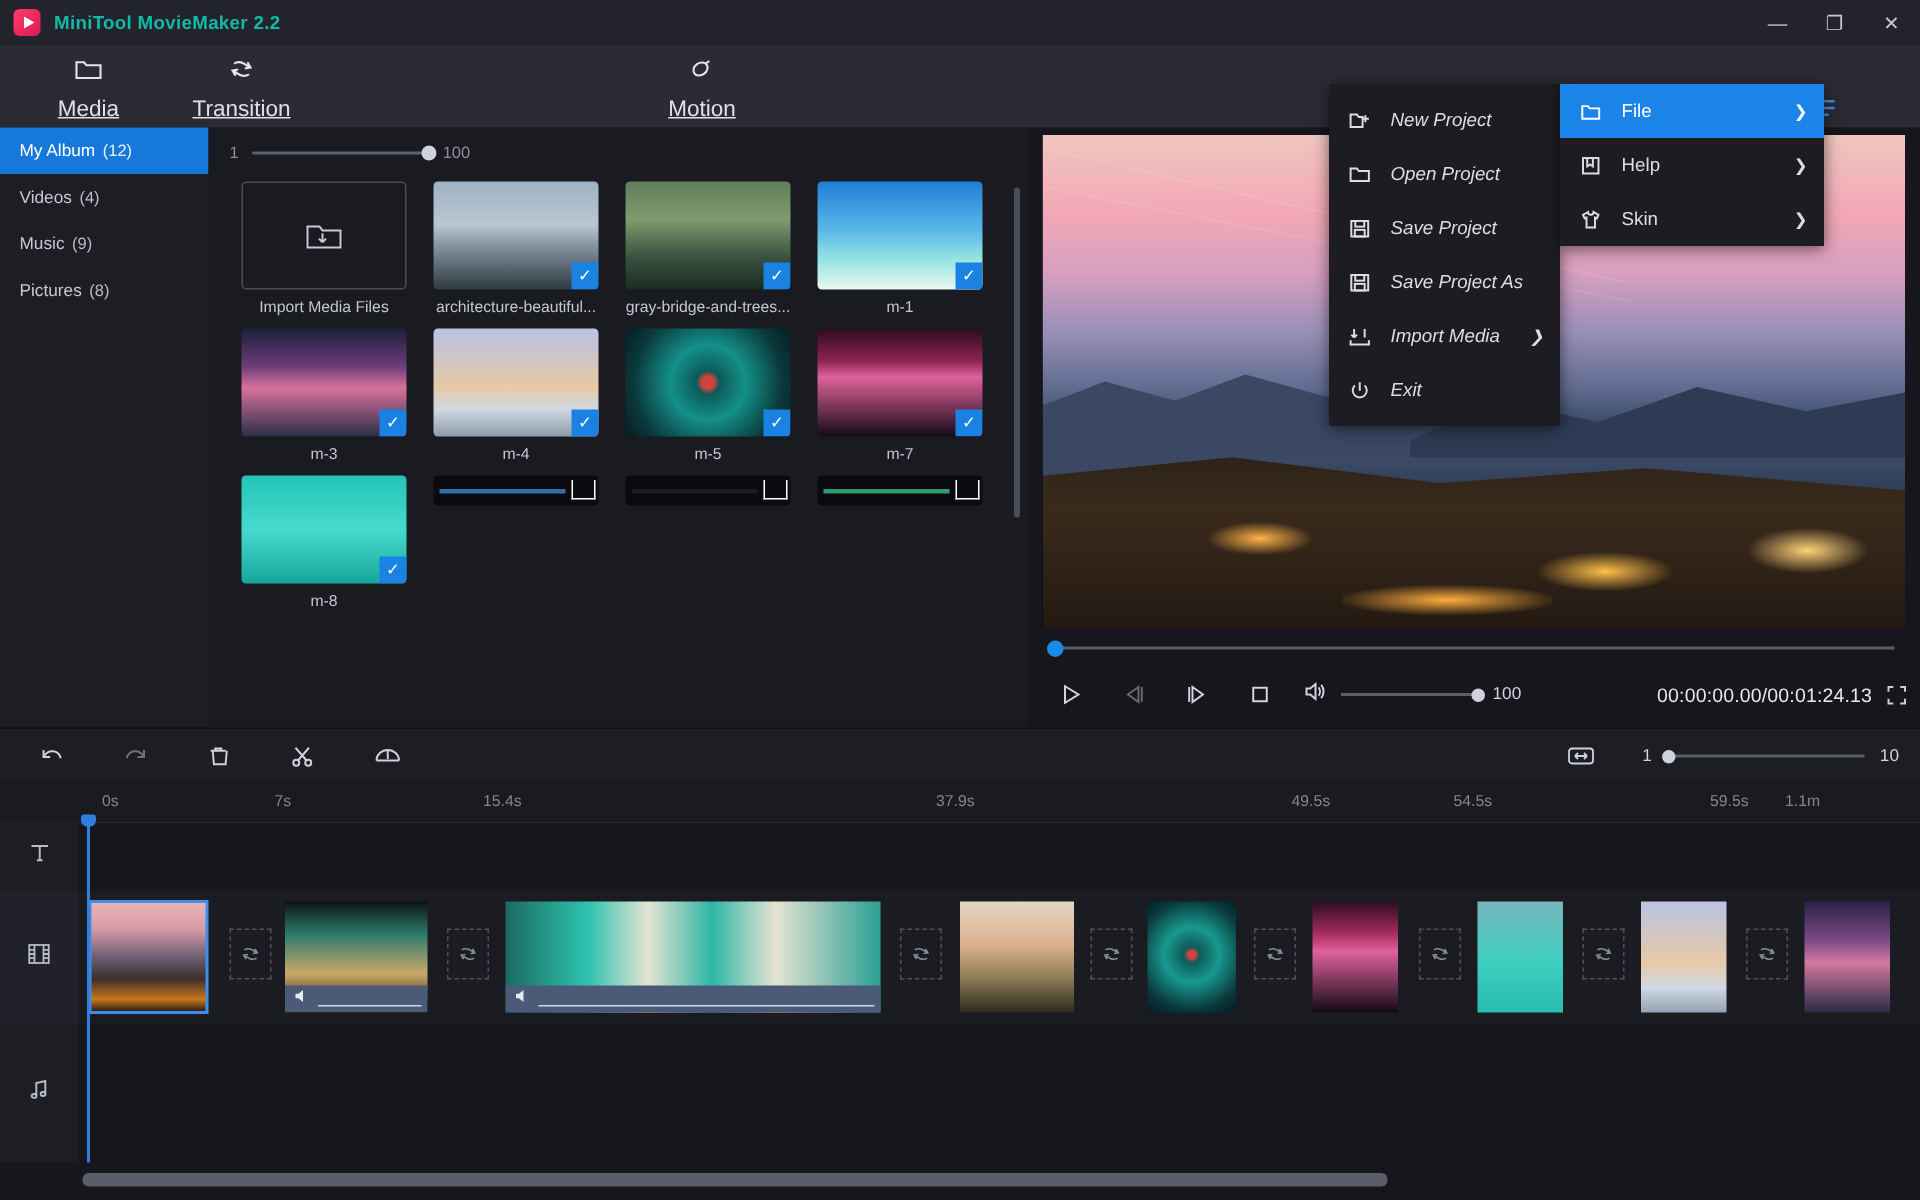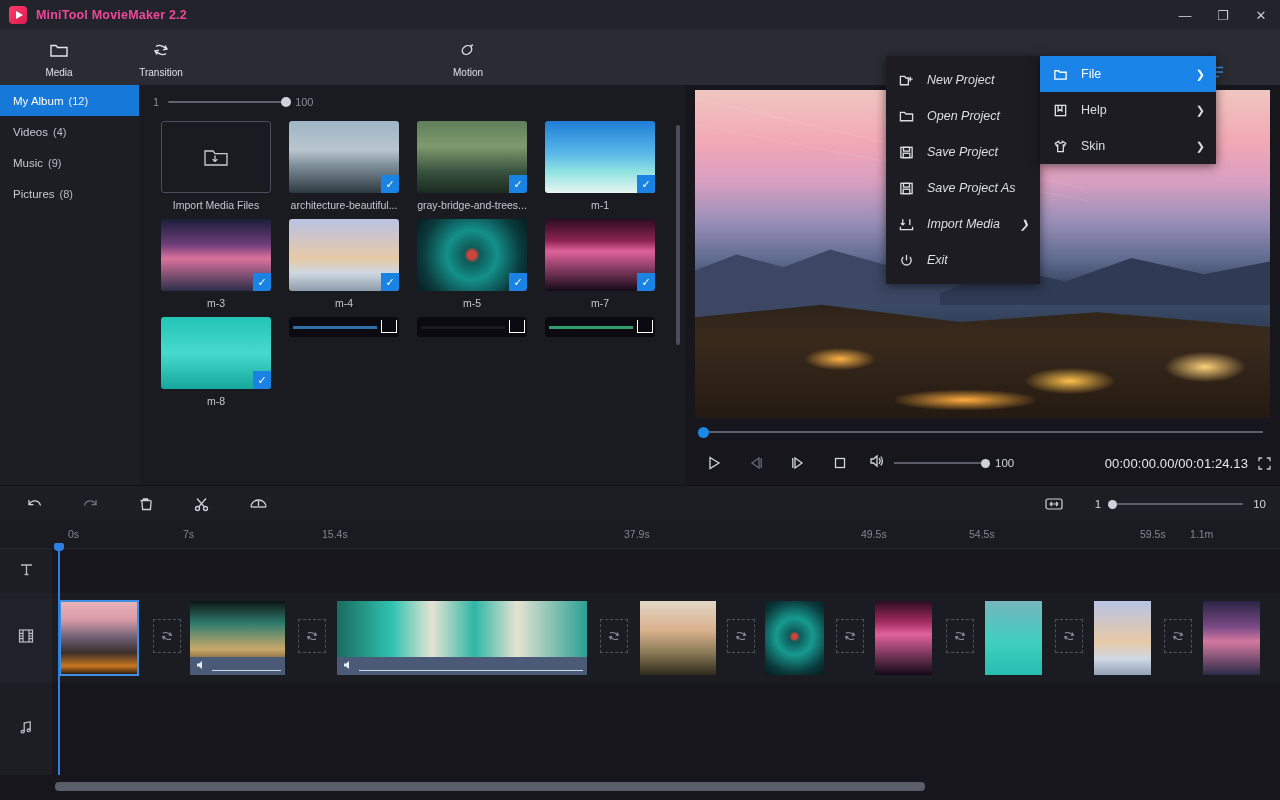--- a/index.html
+++ b/index.html
@@ -21,38 +21,38 @@
     width:18px; height:18px; margin-left:9px; border-radius:4px;
     background: linear-gradient(135deg,#ff3b6b,#d81b52);
     display:flex; align-items:center; justify-content:center;
   }
   .app-logo .tri {
     width:0;height:0;border-left:7px solid #fff;
     border-top:4.5px solid transparent;border-bottom:4.5px solid transparent;
     margin-left:2px;
   }
   .app-title {
-    margin-left:9px; font-size:12.5px; font-weight:bold; color:#ec4899;
+    margin-left:9px; font-size:12.5px; font-weight:bold; color:#14b8a6;
     letter-spacing:.2px;
   }
   .wincontrols { position:absolute; right:0; top:0; height:30px; display:flex; }
   .wc { width:38px;height:30px;display:flex;align-items:center;justify-content:center;
         color:#c8cad0; font-size:13px; }
 
   
   .ribbon {
     position:absolute; left:0; top:30px; width:1280px; height:55px;
     background:#2b2b33;
   }
   .rib-item {
     position:absolute; top:6px; width:100px; height:46px;
     display:flex; flex-direction:column; align-items:center; justify-content:center;
     gap:4px; color:#dfe1e6;
   }
-  .rib-item .lbl { font-size:10px; }
+  .rib-item .lbl { font-size:15px;text-decoration:underline; }
   .rib-item svg { stroke:#e3e5ea; fill:none; stroke-width:1.4; }
   .rib-right { position:absolute; top:32px; display:flex; align-items:center; justify-content:center; }
 
   
   .sidebar {
     position:absolute; left:0; top:85px; width:139px; height:400px;
     background:#1d1d24;
   }
   .side-item {
     height:31px; display:flex; align-items:center; padding-left:13px;

